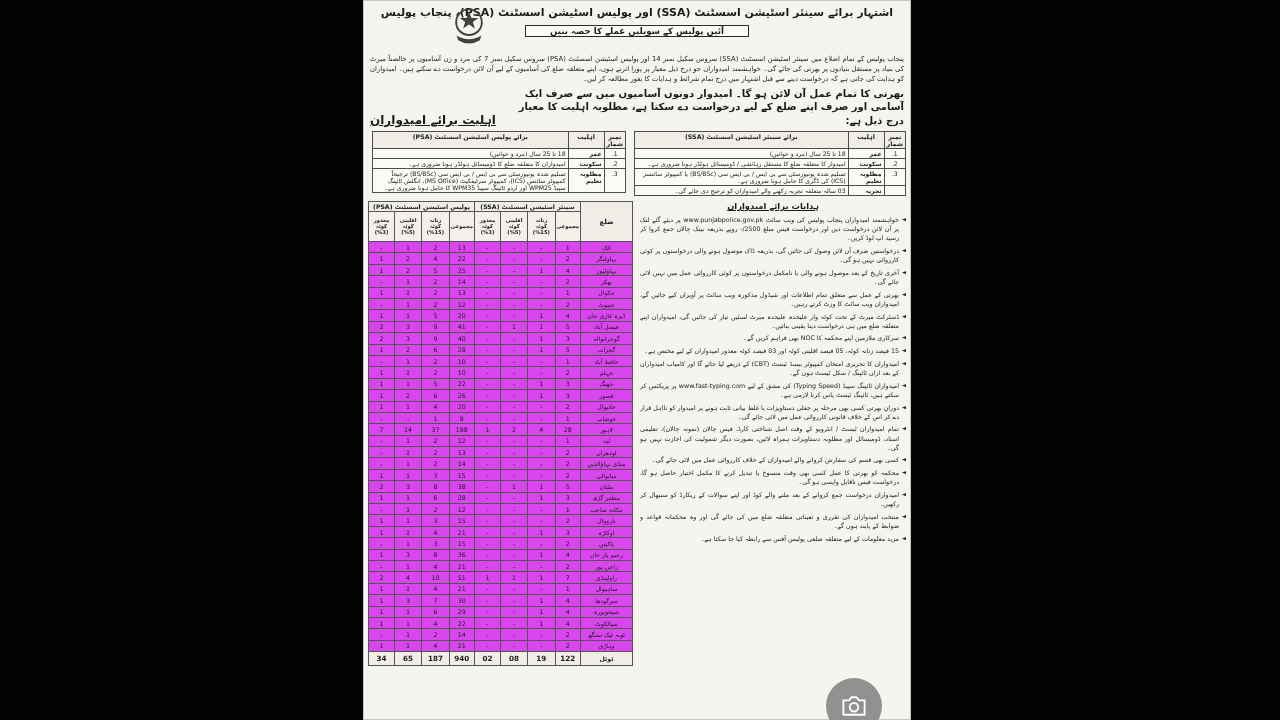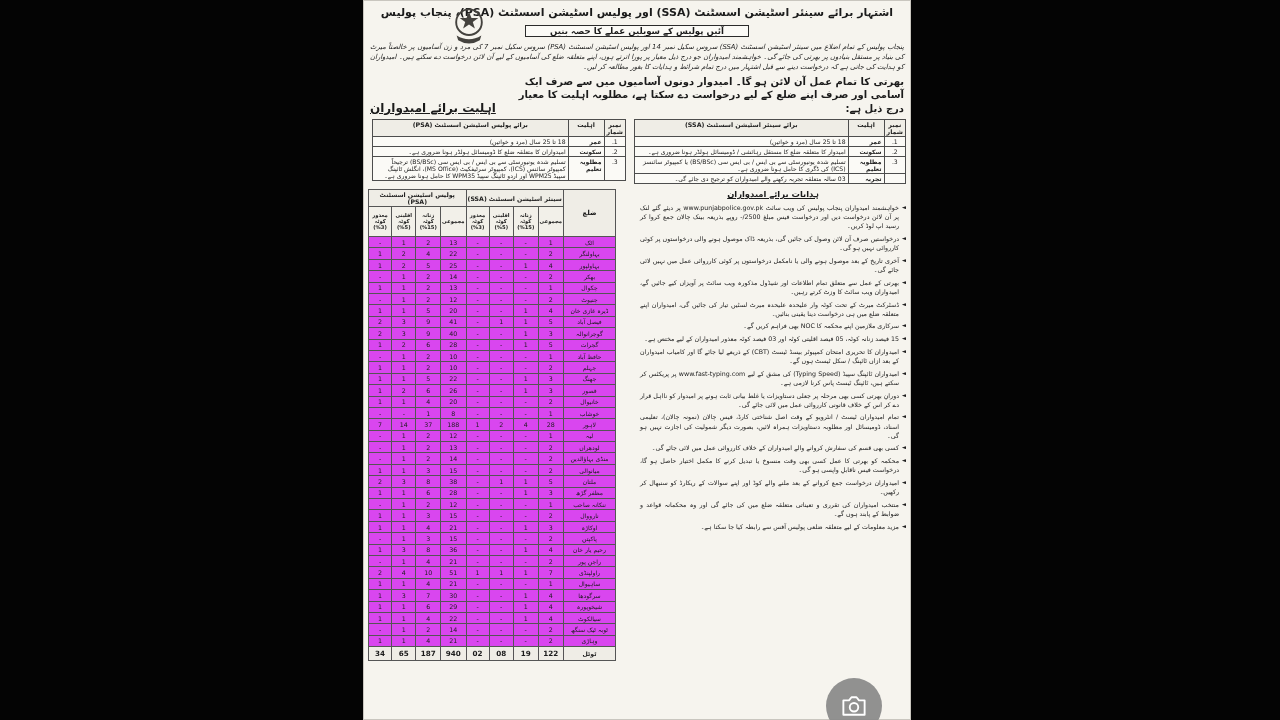--- a/index.html
+++ b/index.html
@@ -11,36 +11,36 @@
   .page {
     position:absolute; left:363px; top:0; width:548px; height:720px;
     background:#f6f4ee; direction:rtl; padding:4px 5px; overflow:hidden;
     box-shadow:0 0 0 1px #c9c6bf inset;
   }
   
   .hdr { position:relative; text-align:center; }
   .logo { position:absolute; left:82px; top:0; width:38px; height:42px; }
   .title { font-size:11px; font-weight:bold; white-space:nowrap; overflow:hidden; padding-top:2px; }
   .sub-box { display:inline-block; border:1px solid #2b2b2b; padding:0 24px; font-size:8.6px; font-weight:bold; margin-top:3px; background:#fbfaf6; }
-  .intro { font-size:6.8px; line-height:1.5; text-align:justify; margin:4px 2px 0;font-style:italic; }
+  .intro { font-size:6.8px; line-height:1.5; text-align:justify; margin:16px 2px 0; }
   .proc-row { display:flex; gap:8px; margin:2px 2px 0; align-items:flex-end; }
   .proc { font-weight:bold; font-size:10px; flex:1; line-height:1.35; }
   .elig-label { font-weight:bold; font-size:12px; white-space:nowrap; text-decoration:underline; }
   
   .elig-row { display:flex; gap:8px; margin-top:4px; align-items:flex-start; }
   table { border-collapse:collapse; }
   .elig { font-size:6.1px; background:#fbfaf6; }
   .elig th, .elig td { border:1px solid #4d4d4d; padding:1px 2px; vertical-align:top; text-align:right; }
   .elig th { text-align:center; font-size:6.3px; background:#efede6; }
   .elig td.num { width:13px; text-align:center; }
   .elig td.lbl { width:36px; font-weight:bold; }
   .elig.ssa { width:272px; }
   .elig.psa { width:254px; }
   
-  .cols { display:flex; gap:24px; margin-top:5px; align-items:flex-start; }
+  .cols { display:flex; gap:7px; margin-top:5px; align-items:flex-start; }
   .instructions { width:266px; }
   .instructions h2 { font-size:8.4px; text-align:center; text-decoration:underline; margin-bottom:4px; }
   .instructions ul { list-style:none; }
   .instructions li { display:flex; gap:3px; font-size:6.3px; line-height:1.45; text-align:justify; margin-bottom:3.6px; }
   .instructions .blt { flex:0 0 auto; font-size:5.2px; padding-top:1px; color:#222; }
   .vac-wrap { flex:1; }
   .vac { width:100%; text-align:center; background:#d946ef; }
   .vac th, .vac td { border:1px solid #555; padding:0 1px; }
   .vac th.dist-h { width:52px; font-size:6.8px; background:#efede6; }
   .vac th.group { font-size:6.2px; font-weight:bold; padding:1px; background:#efede6; }

